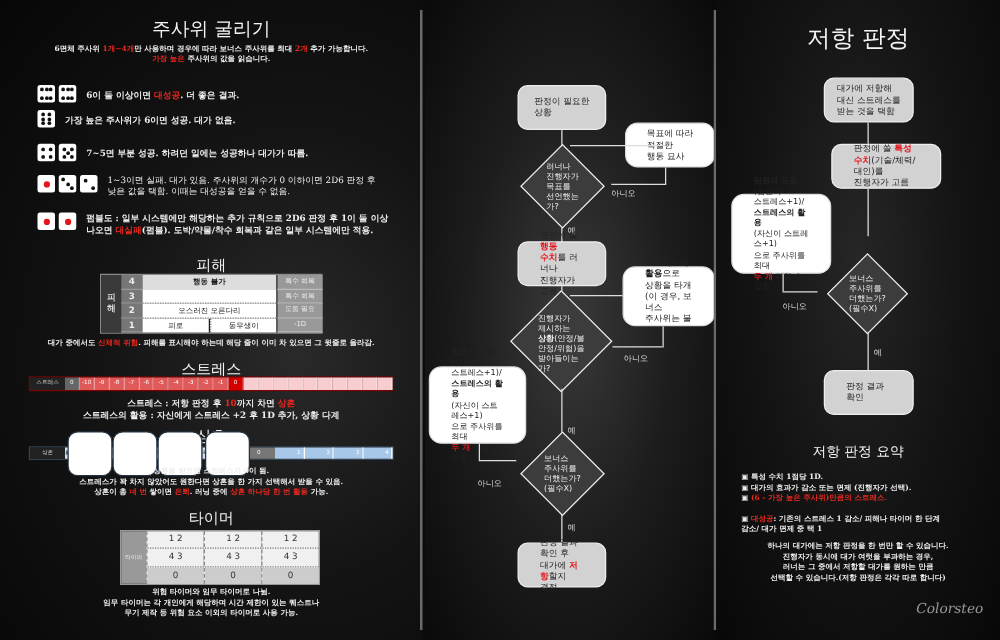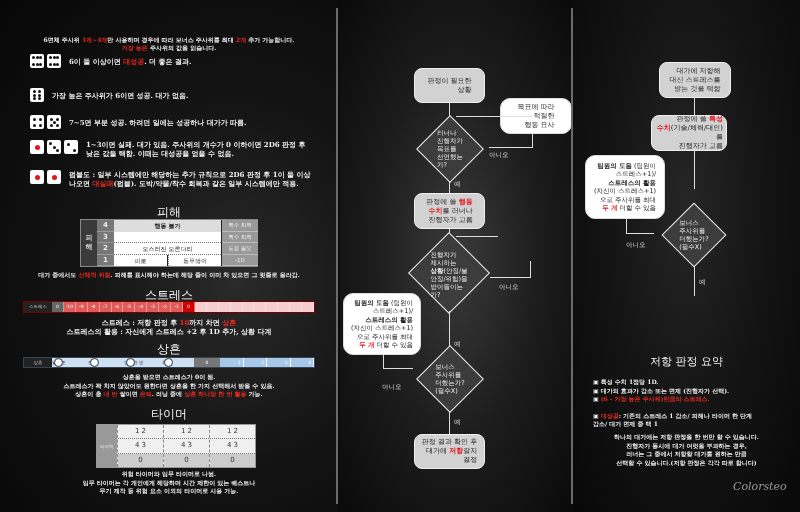--- a/index.html
+++ b/index.html
@@ -39,39 +39,40 @@
 .strack .box{width:9px;height:9px;border:1px solid #234;background:#fff;margin:0 2px;align-self:center}
 .strack .seg{display:flex;align-items:center;background:#cfe0f3;color:#345;font-size:4.5px;line-height:9px}
 .strack .num{flex:1;background:#a8c8ea;color:#fff;font-size:4.5px;text-align:right;padding-right:2px;line-height:9px;border-right:1px solid #fff}
 
 .timer{position:absolute;left:96px;top:424px;width:160px;height:44px;display:flex;border:1px solid #999}
 .timer .tl{width:20px;background:#999;color:#eee;font-size:4.5px;display:flex;align-items:center;justify-content:center}
 .timer .col{flex:1;background:#f0f0f0;border-left:1px dashed #888;display:flex;flex-direction:column}
 .timer .col div{flex:1;font-size:7px;color:#333;text-align:center;line-height:13px;border-bottom:1px dotted #777}
 .timer .col div.z{background:#ccc;border-bottom:none}
 
-.box{position:absolute;border-radius:8px;text-align:right;display:flex;align-items:center;justify-content:center;font-size:7px;line-height:9px;padding:3px}
+.box{position:absolute;border-radius:8px;text-align:left;display:flex;align-items:center;justify-content:center;font-size:7px;line-height:9px;padding:17px}
 .gbox{background:#d2d2d2;border:1px solid #eee;color:#222}
 .wbox{background:#fff;border:1px solid #ddd;color:#222;border-radius:10px}
 .dshape{position:absolute;background:#3c3c3c;border:1px solid #eee;transform:rotate(45deg)}
 .dtext{position:absolute;color:#eee;font-size:6.5px;line-height:8px;text-align:left;display:flex;align-items:center;justify-content:center}
 .ln{position:absolute;background:#ddd}
 .lbl-sm{position:absolute;font-size:6.5px;color:#ddd}
 b.r{color:#e3151a}
 </style>
 </head>
 <body>
 
 <div id="left" class="panel">
+  <div class="h1 abs" style="left:0;width:338px;top:14px;font-size:15px">주사위 굴리기</div>
   <div class="abs serif t6" style="left:0;width:338px;top:36px;text-align:center;font-weight:bold">
     <span>6면체 주사위 </span><span class="red">1개~4개</span><span>만 사용하며 경우에 따라 보너스 주사위를 최대 </span><span class="red">2개</span><span> 추가 가능합니다.</span><br>
     <span class="red">가장 높은</span><span> 주사위의 값을 읽습니다.</span>
   </div>
 
-  <div class="row" style="top:54px">
+  <div class="row" style="top:68px">
     <div class="dice">
       <div class="die">
           <i class="pip" style="left:2px;top:2px"></i>
           <i class="pip" style="left:5.5px;top:2px"></i>
           <i class="pip" style="left:9px;top:2px"></i>
           <i class="pip" style="left:2px;top:9px"></i>
           <i class="pip" style="left:5.5px;top:9px"></i>
           <i class="pip" style="left:9px;top:9px"></i>
         </div>
       <div class="die">
@@ -127,21 +128,21 @@
       <div class="die">
           <i class="pip" style="left:2px;top:2px"></i>
           <i class="pip" style="left:5.5px;top:5.5px"></i>
           <i class="pip" style="left:9px;top:9px"></i>
         </div>
       <div class="die">
           <i class="pip" style="left:2.5px;top:2.5px"></i>
           <i class="pip" style="left:8.5px;top:8.5px"></i>
         </div>
     </div>
-    <span class="serif t7" style="font-weight:bold;width:220px">1~3이면 실패. 대가 있음. 주사위의 개수가 0 이하이면 2D6 판정 후 낮은 값을 택함. 이때는 대성공을 얻을 수 없음.</span>
+    <span class="serif t7" style="font-weight:normal;width:220px">1~3이면 실패. 대가 있음. 주사위의 개수가 0 이하이면 2D6 판정 후 낮은 값을 택함. 이때는 대성공을 얻을 수 없음.</span>
   </div>
 
   <div class="row" style="top:170px;align-items:flex-start">
     <div class="dice">
       <div class="die">
           <i class="pip r" style="left:4.5px;top:4.5px"></i>
         </div>
       <div class="die">
           <i class="pip r" style="left:4.5px;top:4.5px"></i>
         </div>
@@ -281,20 +282,27 @@
   <div class="lbl-sm" style="left:149px;top:151px">아니오</div>
   <div class="ln" style="left:109px;top:182px;width:1px;height:14px"></div>
   <div class="lbl-sm" style="left:114px;top:180px">예</div>
 
   <div class="box gbox" style="left:74px;top:193px;width:71px;height:36px">
     <div style="white-space:pre-wrap"><span>판정에 쓸 </span><b class="r">행동
 수치</b><span>를 러너나
 진행자가 고름</span></div>
   </div>
   <div class="ln" style="left:109px;top:229px;width:1px;height:12px"></div>
+  <div class="box wbox" style="left:158px;top:213px;width:74px;height:48px">
+    <div style="white-space:pre-wrap"><b>스트레스의
+활용</b><span>으로
+상황을 타개
+(이 경우, 보너스
+주사위는 불가능)</span></div>
+  </div>
   <div class="dshape" style="left:80px;top:244px;width:58px;height:58px"></div>
   <div class="dtext" style="left:76px;top:251px;width:66px;height:48px">
     <div style="white-space:pre-wrap"><span>진행자가
 제시하는
 </span><b>상황</b><span>(안정/불
 안정/위험)을
 받아들이는
 가?</span></div>
   </div>
   <div class="ln" style="left:150px;top:277px;width:40px;height:1px"></div>
@@ -325,26 +333,27 @@
 
   <div class="box gbox" style="left:74px;top:434px;width:71px;height:35px">
     <div style="white-space:pre-wrap"><span>판정 결과 확인 후
 대가에 </span><b class="r">저항</b><span>할지
 결정</span></div>
   </div>
   <div class="vline" style="left:231px"></div>
 </div>
 
 <div id="right" class="panel">
+  <div class="h1 abs" style="left:0;width:227px;top:18px;font-size:19px">저항 판정</div>
 
   <div class="box gbox" style="left:86px;top:62px;width:72px;height:36px;white-space:pre">대가에 저항해
 대신 스트레스를
 받는 것을 택함</div>
   <div class="ln" style="left:121px;top:98px;width:1px;height:17px"></div>
-  <div class="box gbox" style="left:78px;top:115px;width:76px;height:36px">
+  <div class="box gbox" style="left:92px;top:115px;width:88px;height:36px">
     <div style="white-space:pre-wrap"><span>판정에 쓸 </span><b class="r">특성
 수치</b><span>(기술/체력/대인)를
 진행자가 고름</span></div>
   </div>
   <div class="ln" style="left:121px;top:151px;width:1px;height:38px"></div>
 
   <div class="box wbox" style="left:12px;top:155px;width:80px;height:64px">
     <div style="white-space:pre-wrap;font-size:6.5px;line-height:8.5px"><b>팀원의 도움</b><span> (팀원이
 스트레스+1)/</span><br><b>스트레스의 활용</b><span>
 (자신이 스트레스+1)
@@ -355,20 +364,21 @@
   <div class="ln" style="left:53px;top:233px;width:28px;height:1px"></div>
   <div class="lbl-sm" style="left:53px;top:241px">아니오</div>
 
   <div class="dshape" style="left:98px;top:212px;width:46px;height:46px"></div>
   <div class="dtext" style="left:91px;top:213px;width:60px;height:44px;white-space:pre">보너스
 주사위를
 더했는가?
 (필수X)</div>
   <div class="ln" style="left:121px;top:266px;width:1px;height:30px"></div>
   <div class="lbl-sm" style="left:126px;top:278px">예</div>
+  <div class="box gbox" style="left:86px;top:296px;width:72px;height:34px">판정 결과 확인</div>
 
   <div class="h1 abs" style="left:0;width:227px;top:354px;font-size:11px">저항 판정 요약</div>
   <div class="abs serif t6" style="left:20px;top:378px;width:200px;font-weight:bold;line-height:8.5px">
     <div>▣ <span>특성 수치 1점당 1D.</span></div>
     <div>▣ <span>대가의 효과가 감소 또는 면제 (진행자가 선택).</span></div>
     <div>▣ <span class="red">(6 - 가장 높은 주사위)만큼의 스트레스.</span></div>
     <div style="margin-top:8px;white-space:pre-wrap">▣ <span class="red">대성공</span><span>: 기존의 스트레스 1 감소/ 피해나 타이머 한 단계
 감소/ 대가 면제 중 택 1</span></div>
   </div>
   <div class="abs serif t6" style="left:0;width:227px;top:433px;text-align:center;font-weight:bold;line-height:8.5px;white-space:pre">하나의 대가에는 저항 판정을 한 번만 할 수 있습니다.

